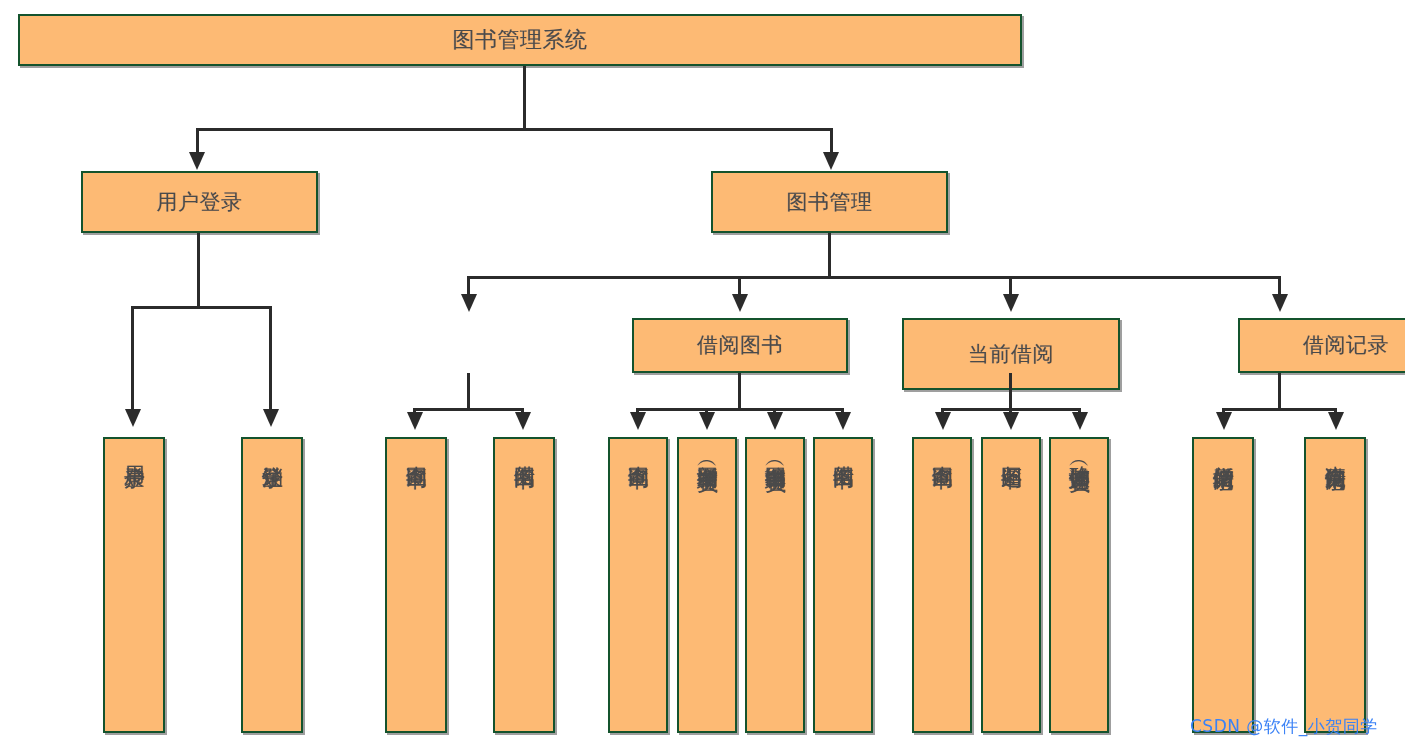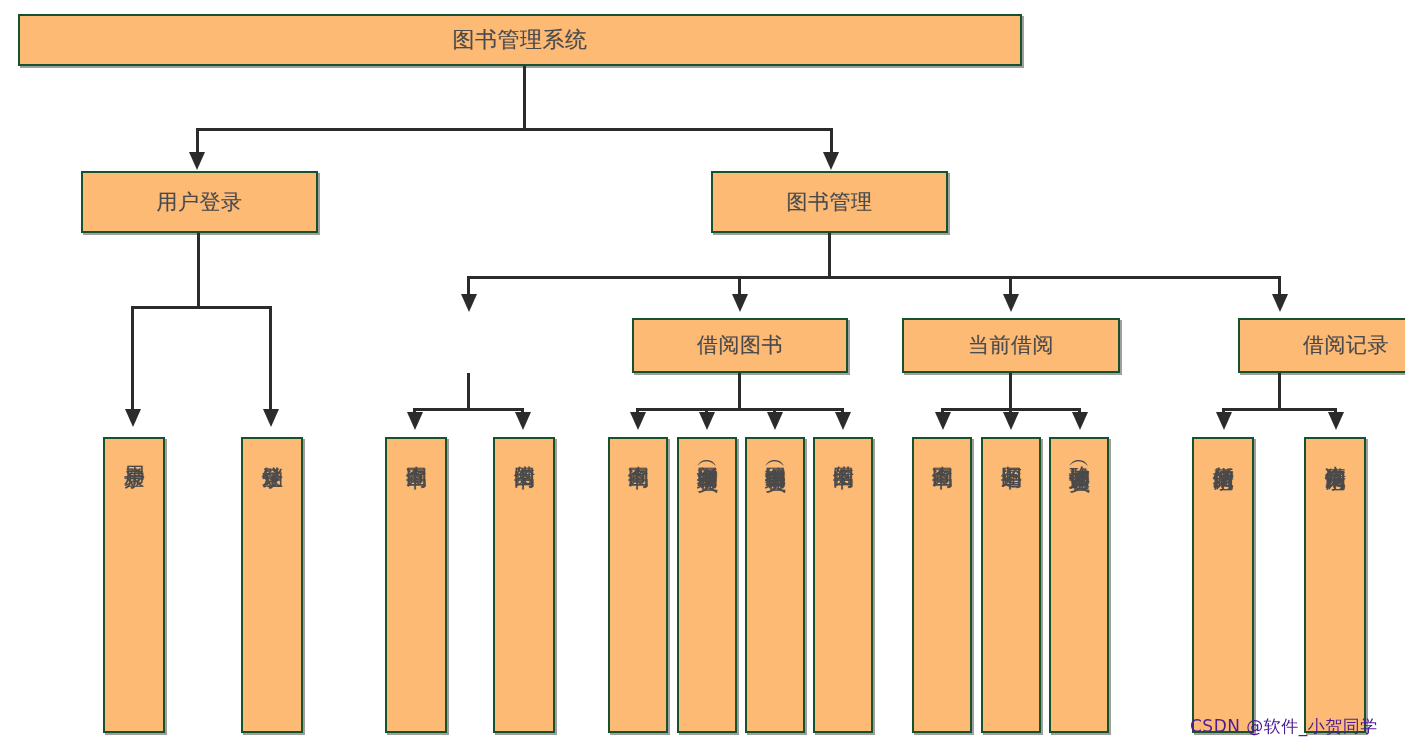--- a/index.html
+++ b/index.html
@@ -68,21 +68,21 @@
     width: 0;
     height: 0;
     border-left: 8px solid transparent;
     border-right: 8px solid transparent;
     border-top: 18px solid #2b2b2b;
   }
 
   
   .watermark {
     position: absolute;
-    color: #4c1d95;
+    color: #3b82f6;
     font-size: 17px;
     white-space: nowrap;
     letter-spacing: 0.5px;
   }
 </style>
 </head>
 <body>
 
 <div id="canvas">
 
@@ -126,21 +126,21 @@
 
   <div class="line-v" style="left:1009px; top:276px; width:3px; height:20px;"></div>
   <div class="arrow" style="left:1003px; top:294px;"></div>
 
   <div class="line-v" style="left:1278px; top:276px; width:3px; height:20px;"></div>
   <div class="arrow" style="left:1272px; top:294px;"></div>
 
   <div class="node level3" style="left:632px; top:318px; width:216px; height:55px;">
     <span class="label">借阅图书</span>
   </div>
-  <div class="node level3" style="left:902px; top:318px; width:218px; height:55px;">
+  <div class="node level3" style="left:902px; top:318px; width:218px; height:72px;">
     <span class="label">当前借阅</span>
   </div>
   <div class="node level3" style="left:1238px; top:318px; width:216px; height:55px;">
     <span class="label">借阅记录</span>
   </div>
 
   <div class="line-v" style="left:467px; top:373px; width:3px; height:35px;"></div>
   <div class="line-h" style="left:413px; top:408px; width:110px; height:3px;"></div>
   <div class="line-v" style="left:413px; top:408px; width:3px; height:6px;"></div>
   <div class="arrow" style="left:407px; top:412px;"></div>

